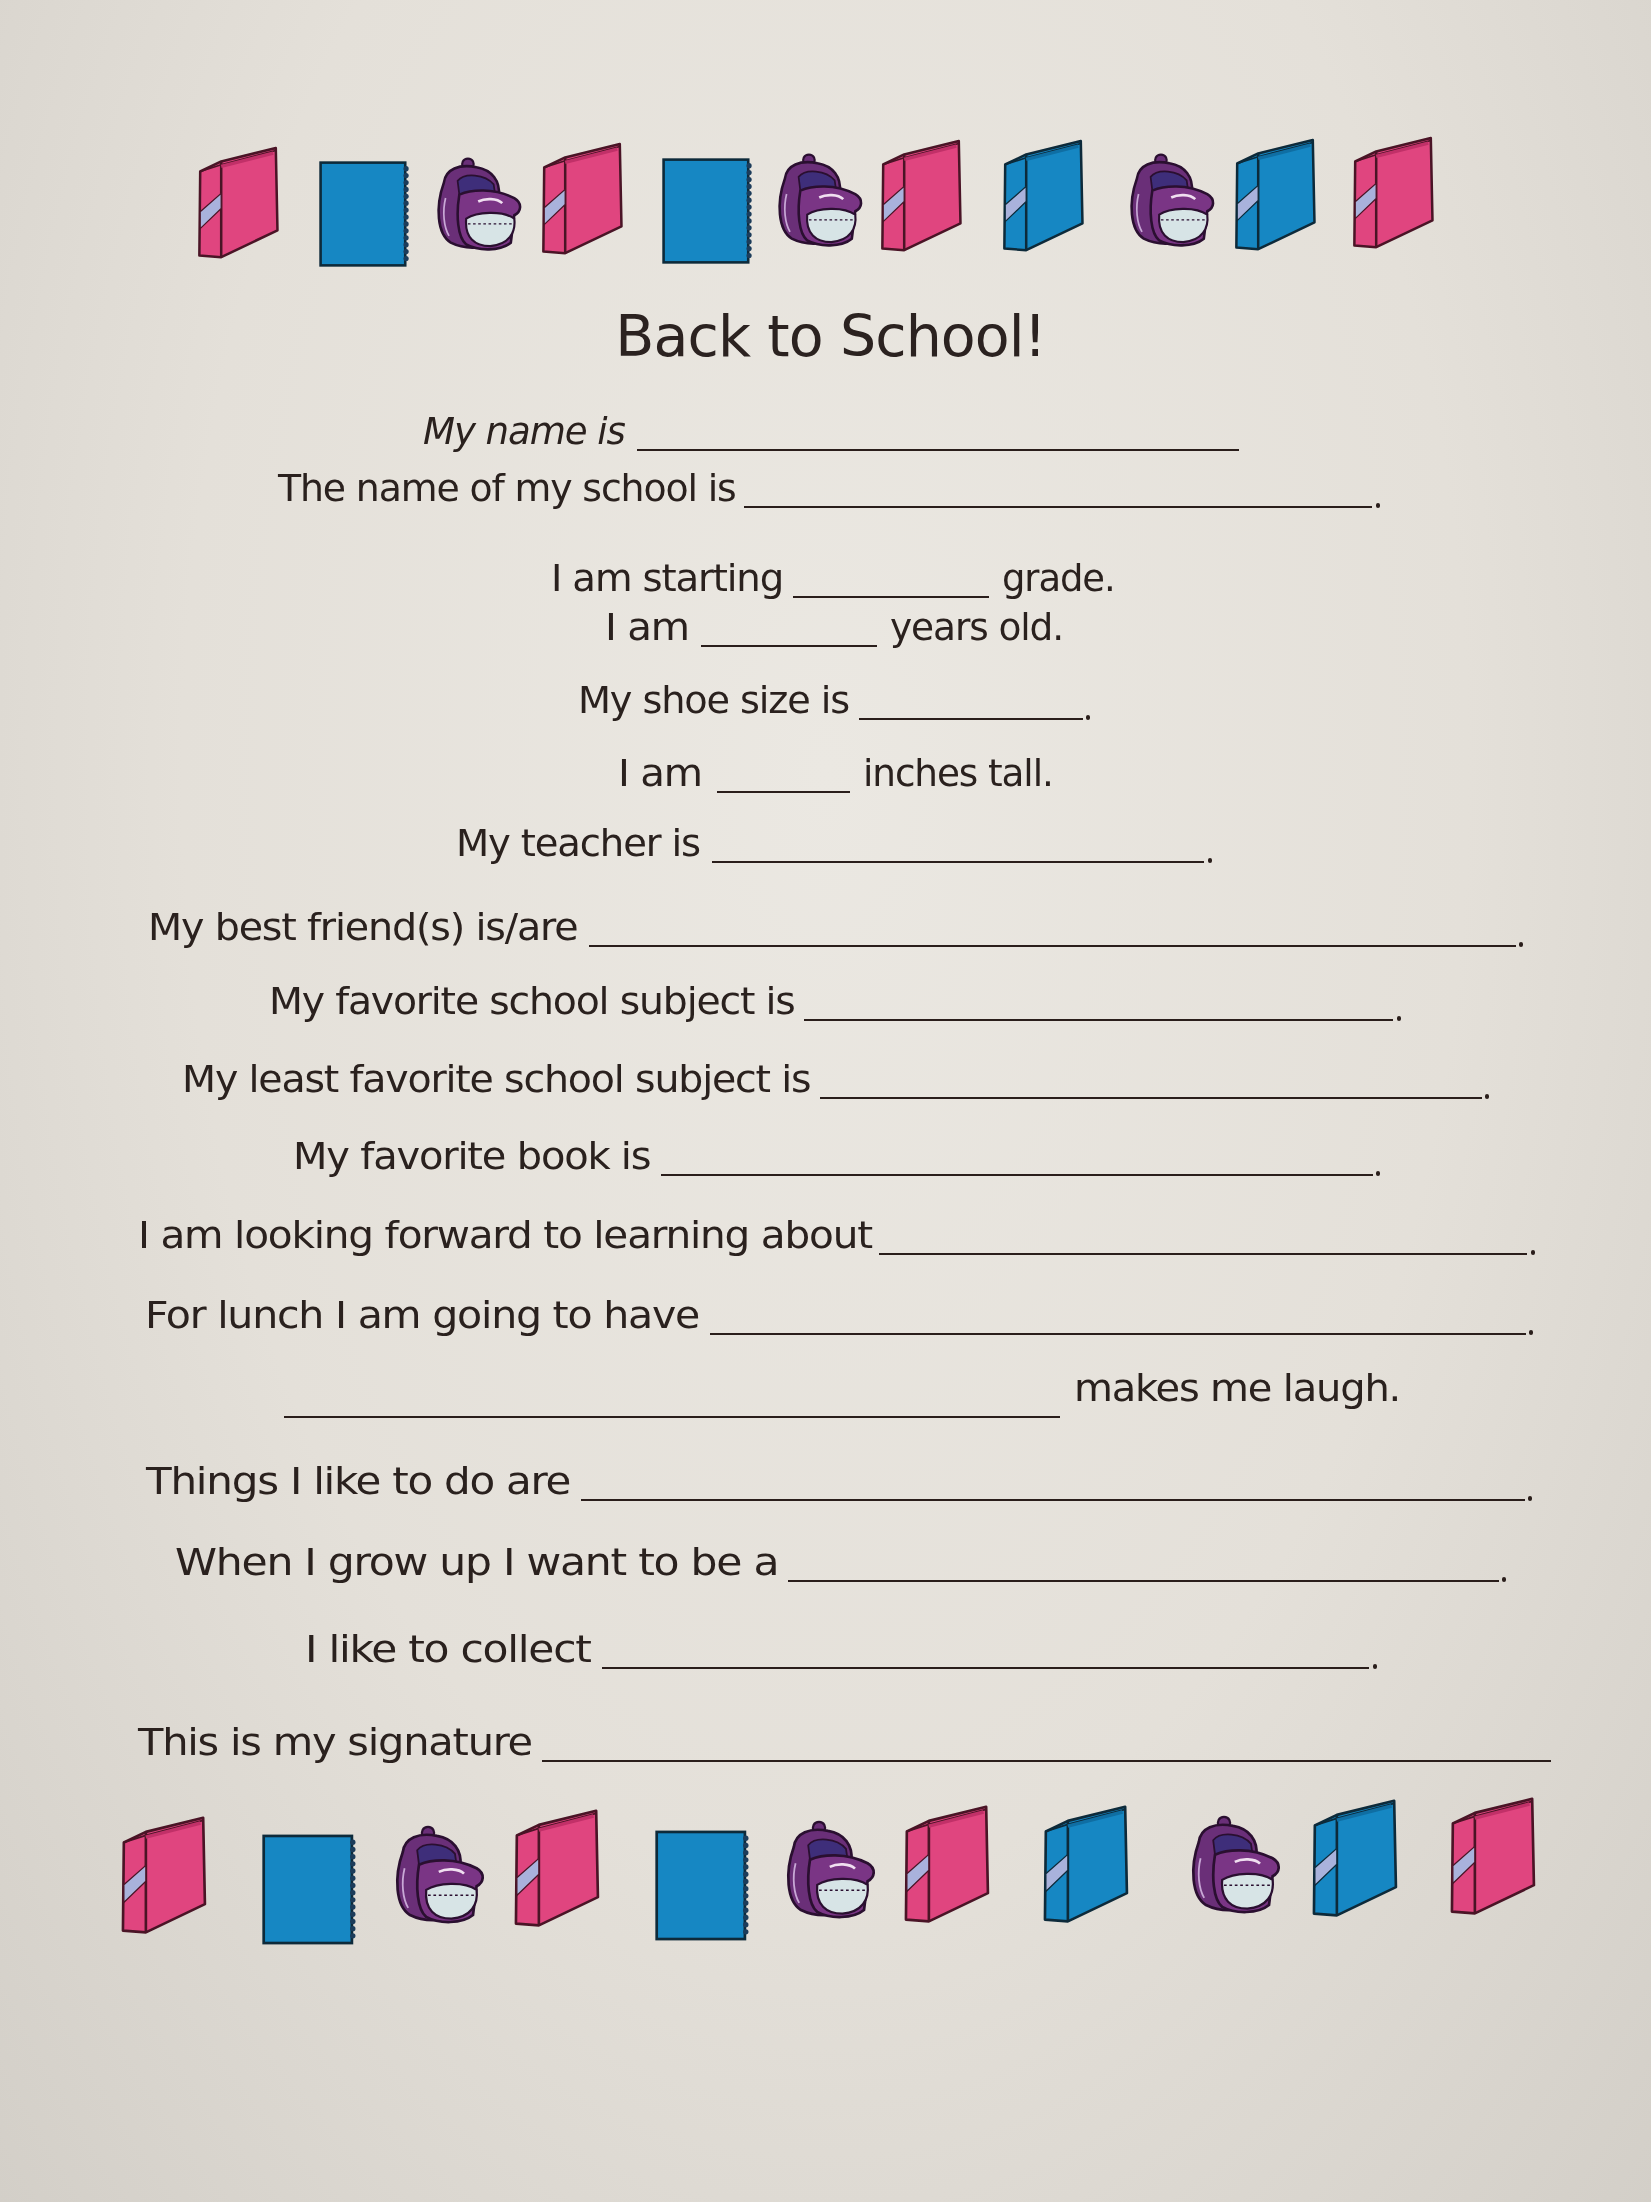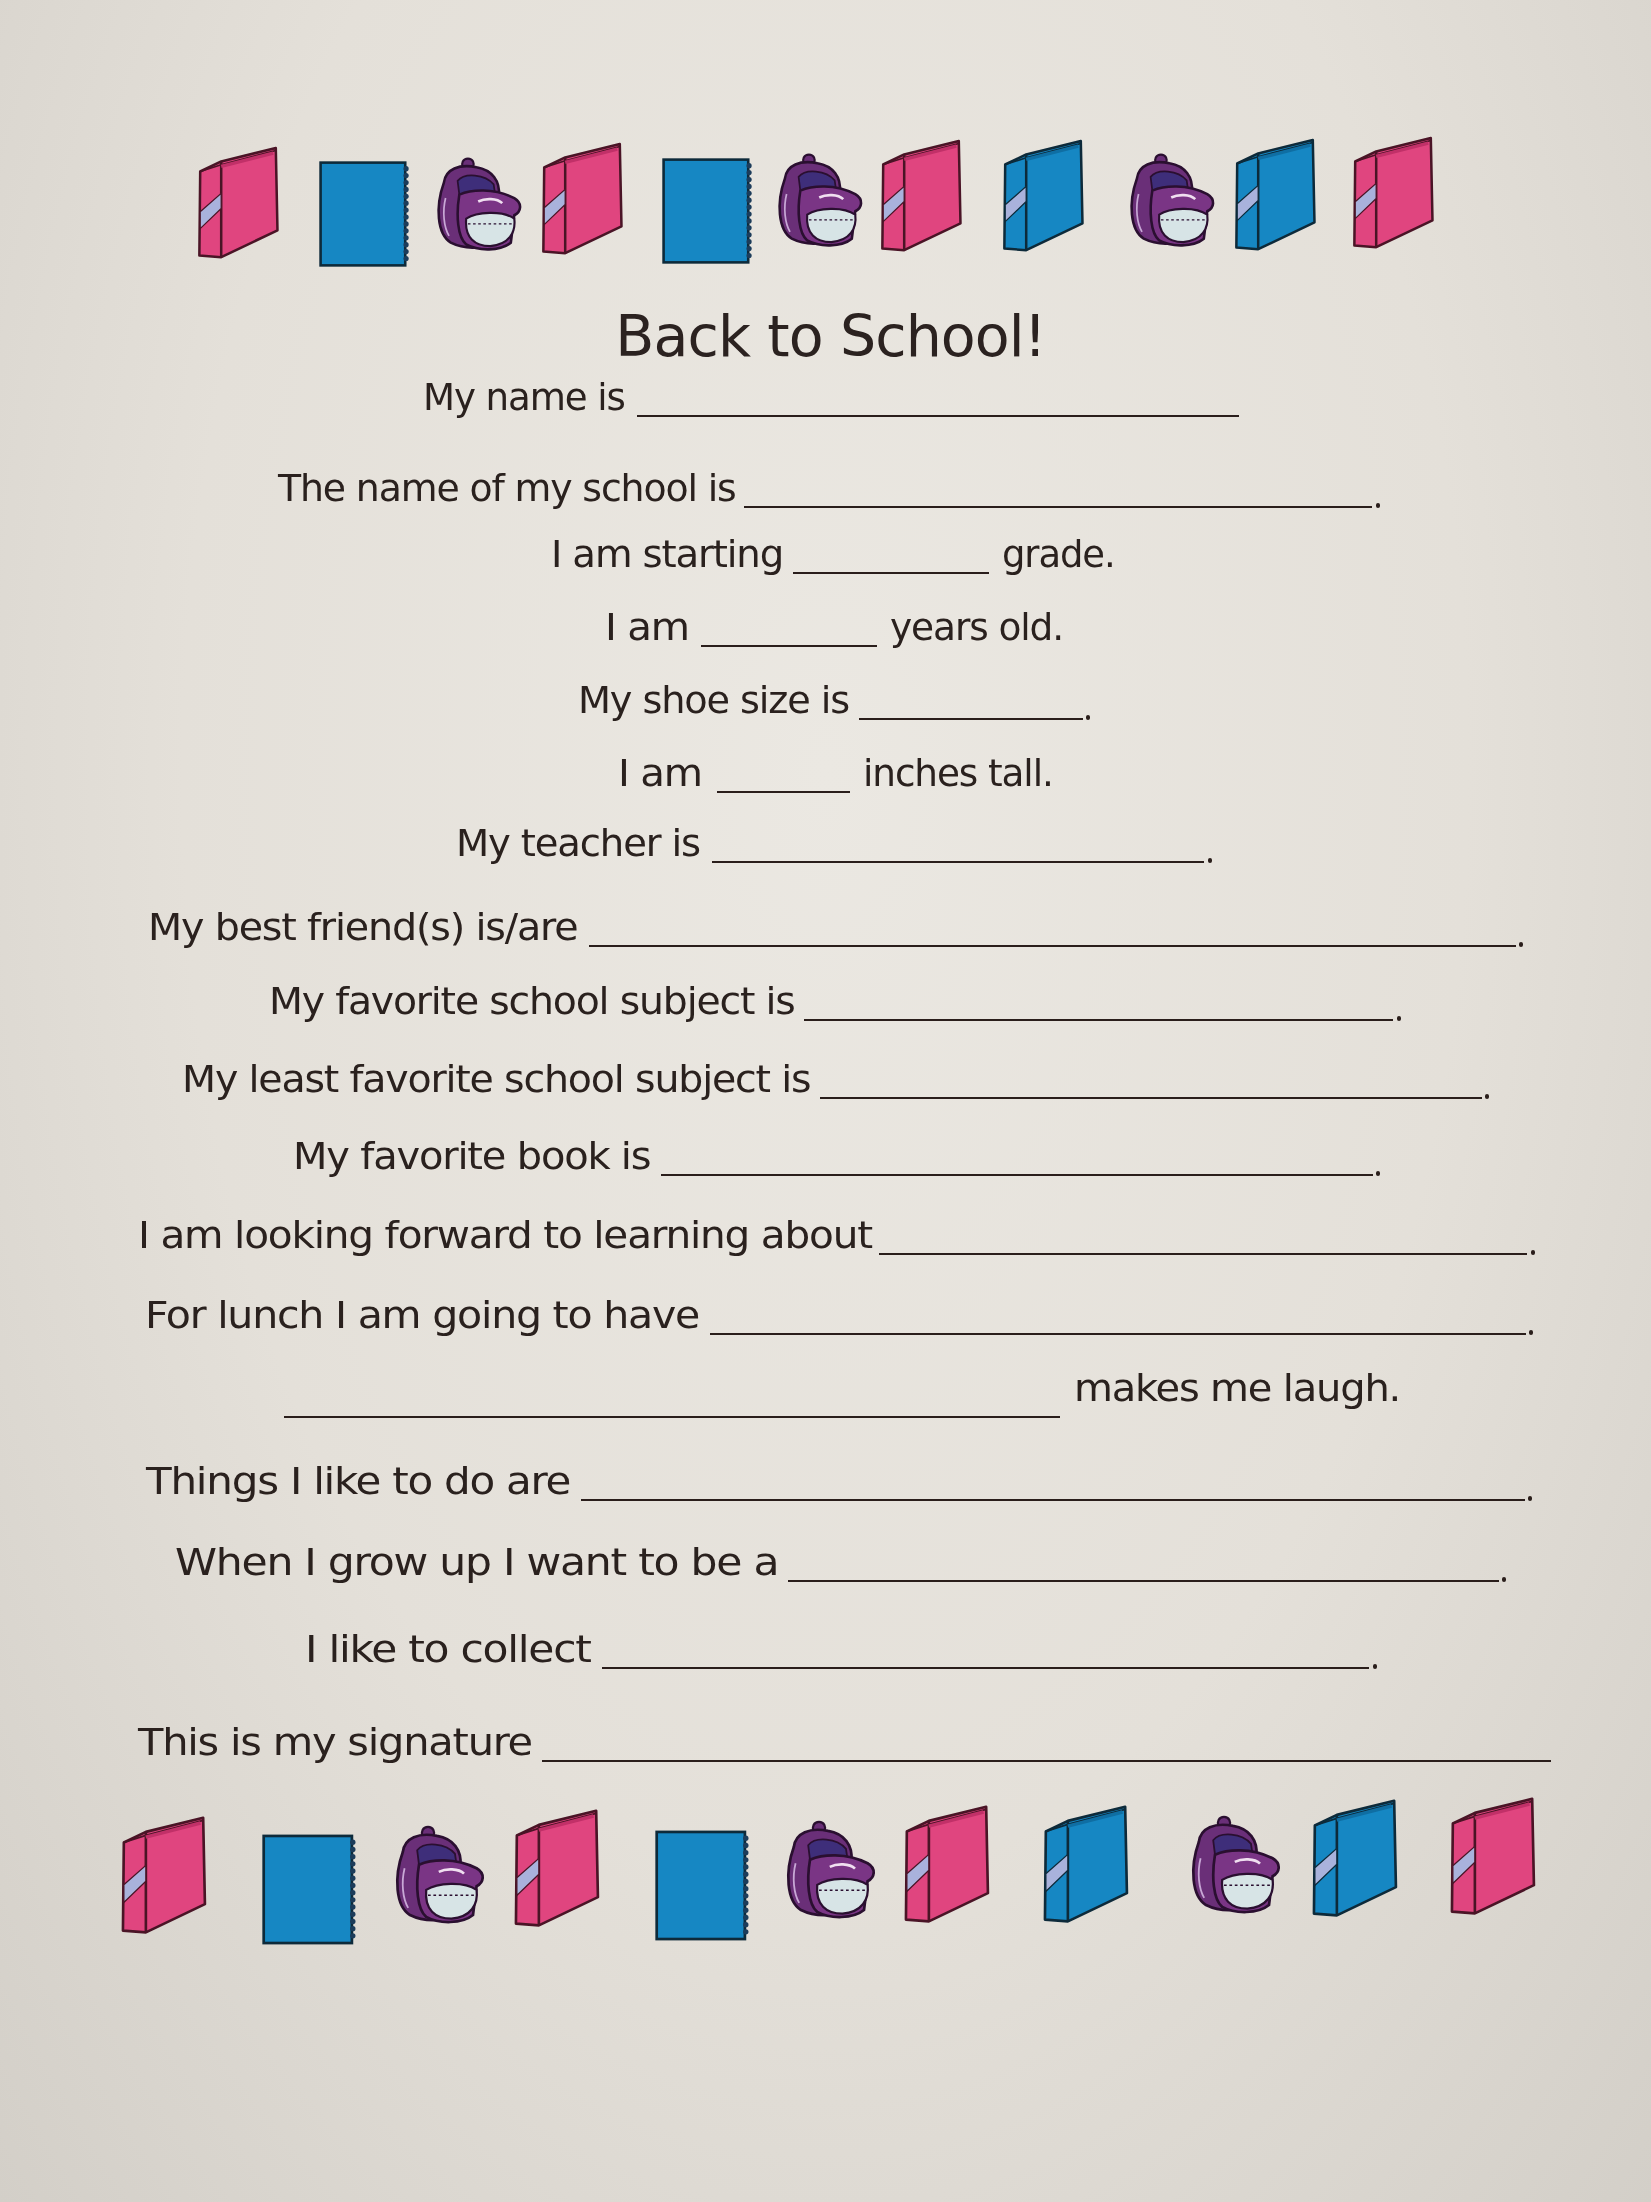--- a/index.html
+++ b/index.html
@@ -164,30 +164,30 @@
     <path d="M5 30 L30 22 L95 5" fill="none" stroke="#4a1426" stroke-width="2"></path>
     <path d="M5 78 L30 56 L30 74 L5 98 Z" fill="#a9b2dc" stroke="#4a1426" stroke-width="1.5"></path>
     <path d="M30 24 L92 8" stroke="#c13068" stroke-width="4"></path>
   </svg>
 </div>
   </div>
 
 <div class="title">Back to School!</div>
 
 <div id="prompts">
-    <div class="line" style="top: 368px;">
+    <div class="line" style="top: 402px; font-style: italic;">
       <span class="txt" style="left: 423px; transform: scaleX(1.086);">My name is</span>
       <div class="blank" style="left: 637px; width: 602px;"></div>
     </div>
     <div class="line" style="top: 459px; padding-left: 10px;">
       <span class="txt" style="left: 278px; transform: scaleX(1.105);">The name of my school is</span>
       <div class="blank" style="left: 744px; width: 628px;"></div>
       <div class="dot" style="left: 1376px;"></div>
     </div>
-    <div class="line" style="top: 525px;">
+    <div class="line" style="top: 549px;">
       <span class="txt" style="left: 551px; transform: scaleX(1.129);">I am starting</span>
       <div class="blank" style="left: 793px; width: 196px;"></div>
       <span class="txt" style="left: 1002px; transform: scaleX(1.079);">grade.</span>
     </div>
     <div class="line" style="top: 598px;">
       <span class="txt" style="left: 605px; transform: scaleX(1.179);">I am</span>
       <div class="blank" style="left: 701px; width: 176px;"></div>
       <span class="txt" style="left: 890px; transform: scaleX(1.096);">years old.</span>
     </div>
     <div class="line" style="top: 671px;">

